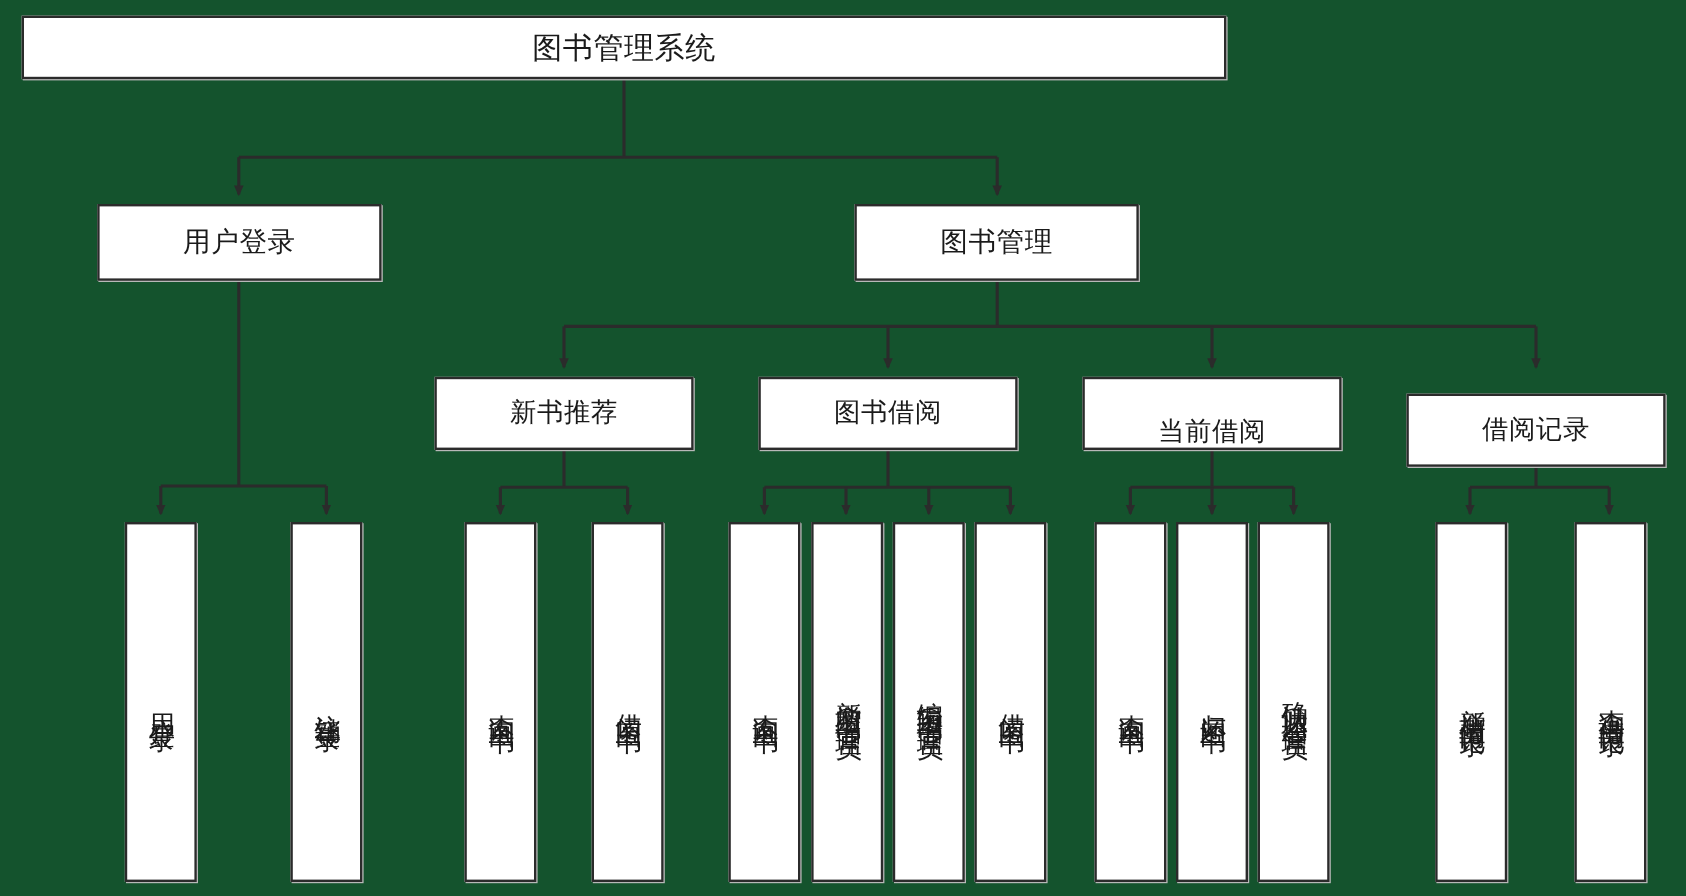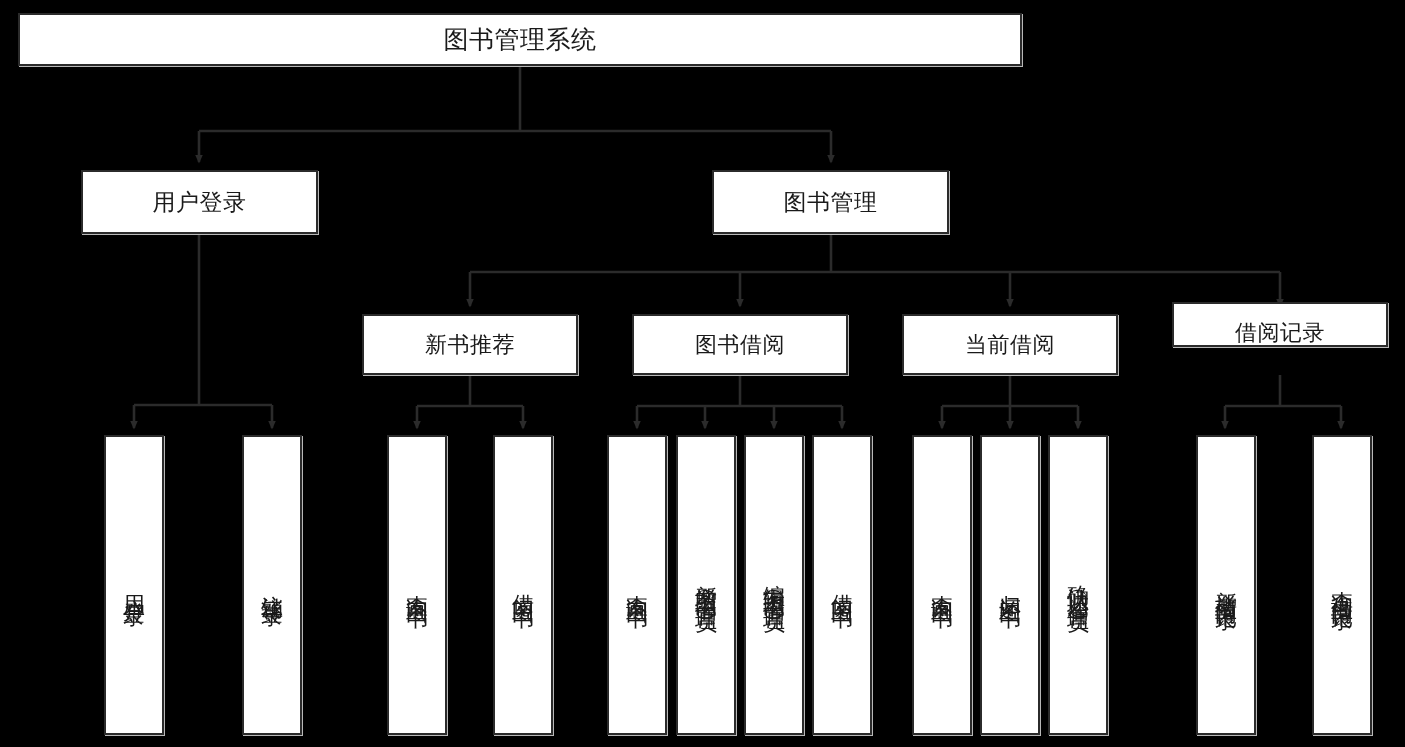--- a/index.html
+++ b/index.html
@@ -8,21 +8,21 @@
     padding: 0;
     background: #ffffff;
   }
   body {
     font-family: "DejaVu Sans", "Liberation Sans", sans-serif;
   }
   #diagram-root {
     position: relative;
     width: 1405px;
     height: 747px;
-    background: #000000;
+    background: #14532d;
     overflow: hidden;
     text-decoration: underline;
   }
   #edge-layer {
     position: absolute;
     left: 0;
     top: 0;
     width: 1405px;
     height: 747px;
   }
@@ -138,24 +138,24 @@
   <div class="node level-1" style="left:712px; top:170px; width:237px; height:64px;align-items:center;">
     <span class="node-label">图书管理</span>
   </div>
 
   <div class="node level-2" style="left:362px; top:314px; width:216px; height:61px;">
     <span class="node-label">新书推荐</span>
   </div>
   <div class="node level-2" style="left:632px; top:314px; width:216px; height:61px;justify-content:center;">
     <span class="node-label">图书借阅</span>
   </div>
-  <div class="node level-2" style="left:902px; top:314px; width:216px; height:61px;">
+  <div class="node level-2" style="left:902px; top:314px; width:216px; height:61px;align-items:flex-end;">
     <span class="node-label">当前借阅</span>
   </div>
-  <div class="node level-2" style="left:1172px; top:302px; width:216px; height:45px;align-items:flex-end;">
+  <div class="node level-2" style="left:1172px; top:328px; width:216px; height:61px;">
     <span class="node-label">借阅记录</span>
   </div>
 
   <div class="node leaf" style="left:104px; top:435px; width:60px; height:300px;">
     <span class="node-label">用户登录</span>
   </div>
   <div class="node leaf" style="left:242px; top:435px; width:60px; height:300px;">
     <span class="node-label">注销登录</span>
   </div>
 

